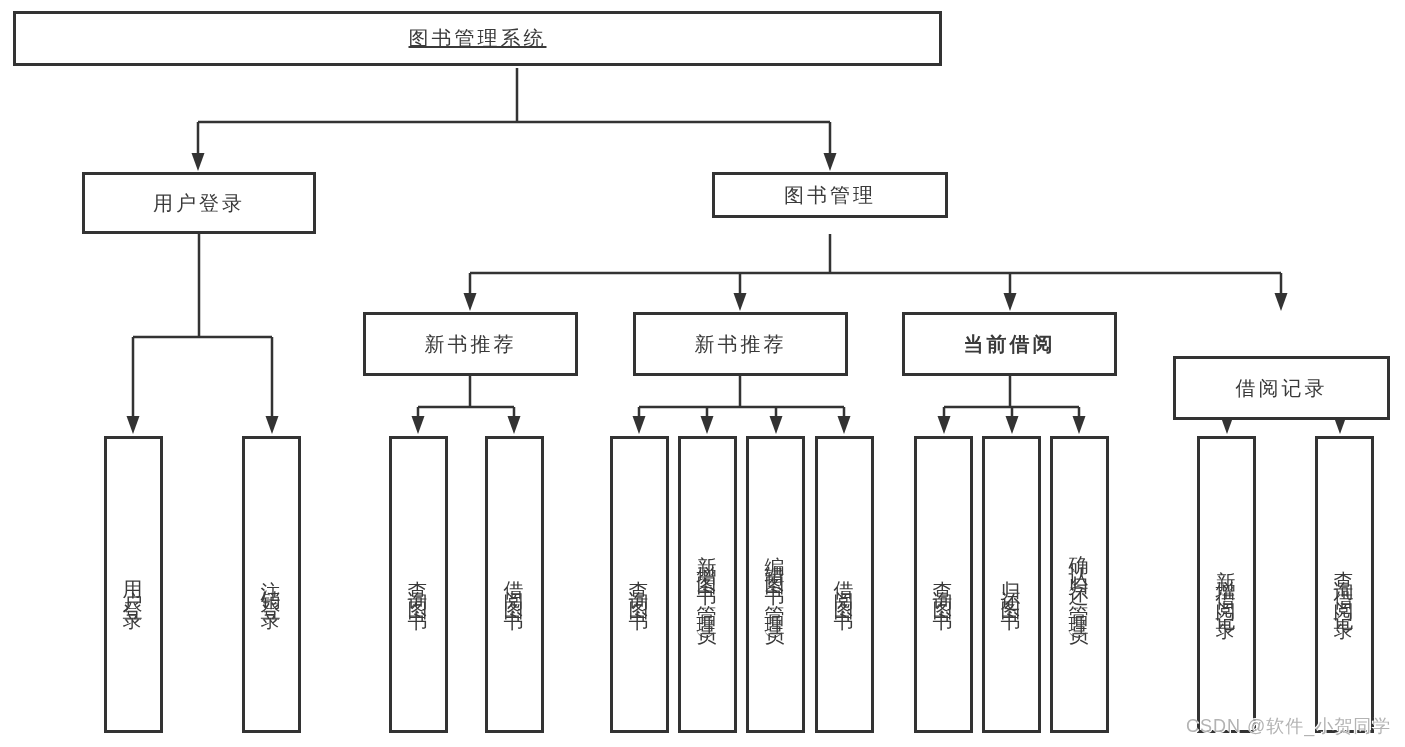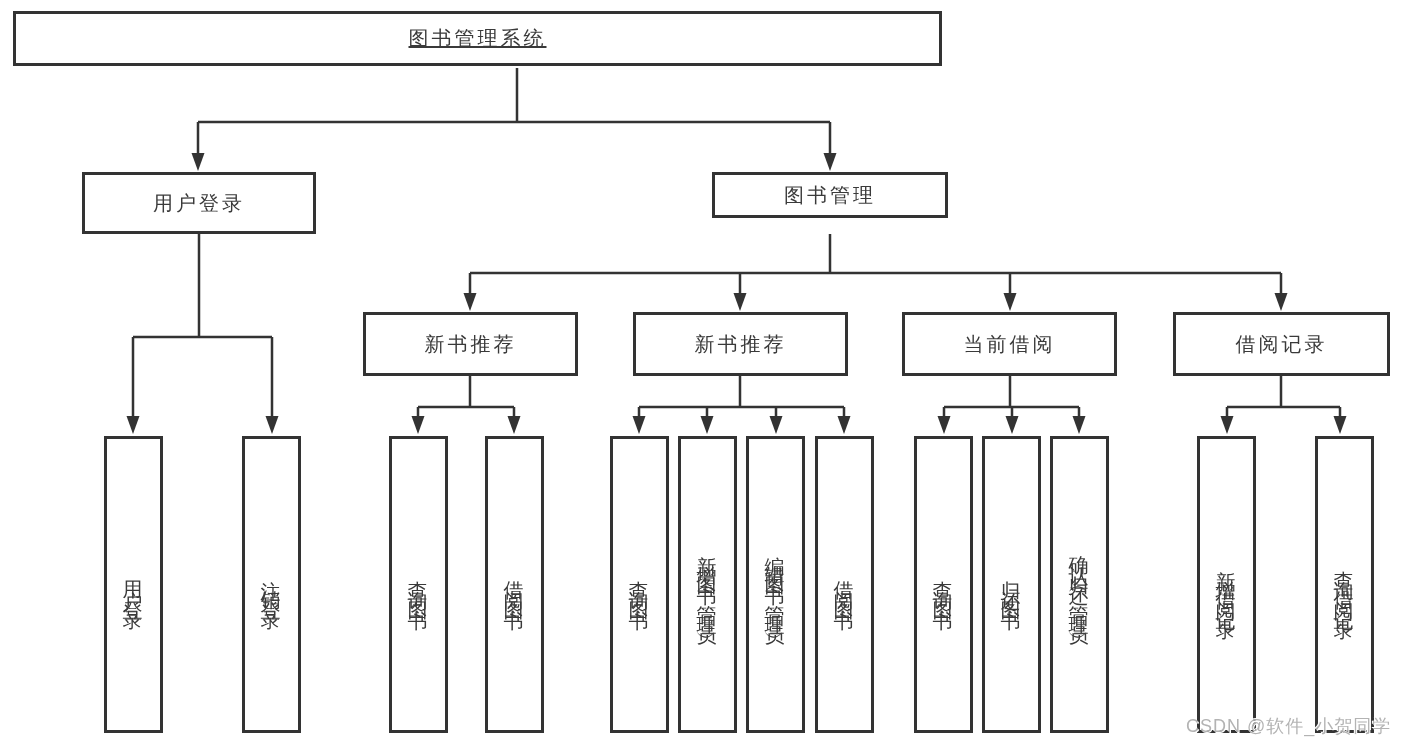--- a/index.html
+++ b/index.html
@@ -39,22 +39,22 @@
     font-size: 20px;
     letter-spacing: 3px;
     color: var(--color-text);
   }
   .n-root  { left: 13px;   top: 11px;  width: 929px; height: 55px; text-decoration: underline; }
   .n-l2a   { left: 82px;   top: 172px; width: 234px;  height: 62px; }
   .n-l2b   { left: 712px;  top: 172px; width: 236px;  height: 46px; }
   .lvl3    { top: 312px; height: 64px; width: 215px; }
   .n-l3a   { left: 363px; }
   .n-l3b   { left: 633px; }
-  .n-l3c   { left: 902px; }
-  .n-l3d   { left: 1173px; width: 217px; }
+  .n-l3c   { left: 902px; font-weight: bold; }
+  .n-l3d   { left: 1173px; width: 217px; margin-top: 44px; }
 
   .leaf {
     top: 436px; height: 297px; width: 59px;
     font-size: 20px;
   }
   .leaf span {
     writing-mode: vertical-rl;
     text-orientation: mixed;
     letter-spacing: 10px;
     white-space: nowrap;

